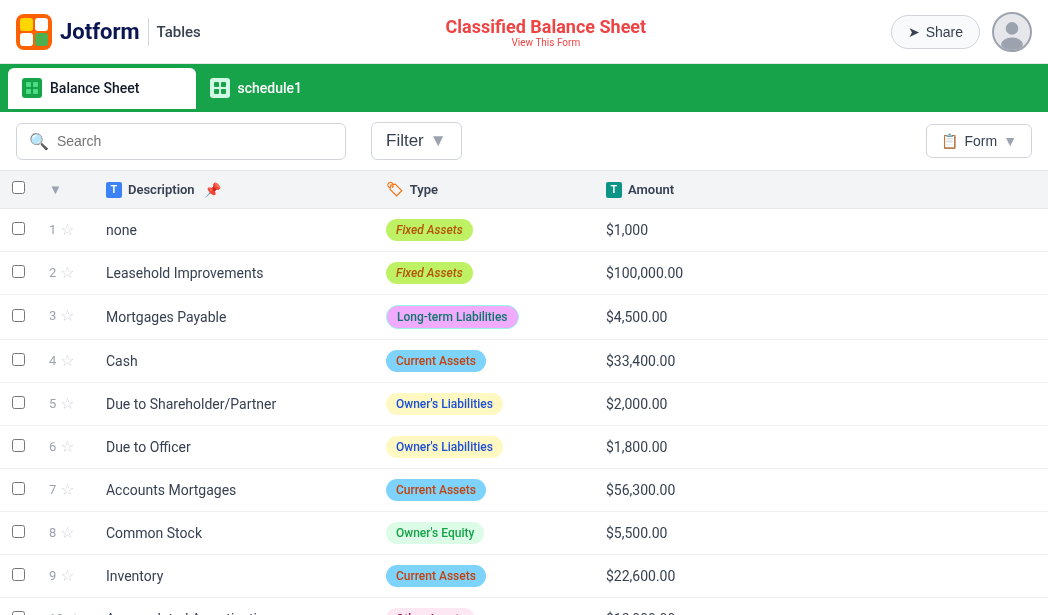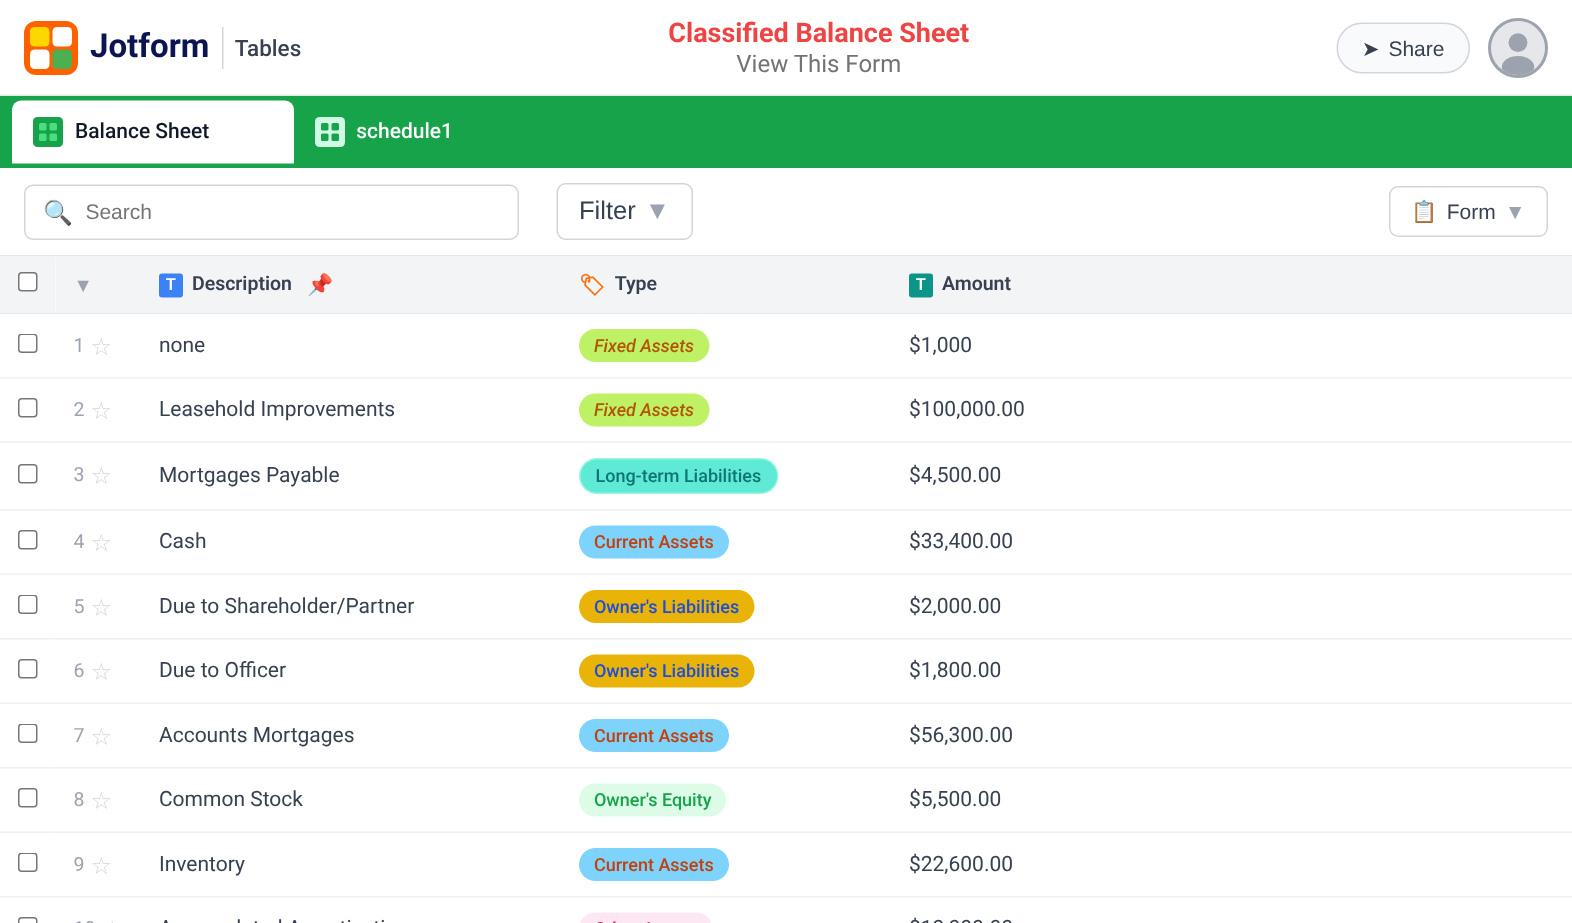--- a/index.html
+++ b/index.html
@@ -12,21 +12,21 @@
       background: #fff;
     }
     .logo-area { display: flex; align-items: center; gap: 4px; }
     .logo { display: flex; align-items: center; gap: 8px; }
     .logo-icon { width: 36px; height: 36px; }
     .logo-text { font-size: 22px; font-weight: 700; color: #0a1551; }
     .divider-v { width: 1px; height: 28px; background: #d1d5db; margin: 0 4px; }
     .tables-label { font-size: 15px; color: #374151; font-weight: 500; }
     .header-center { text-align: center; }
     .header-title { font-size: 18px; font-weight: 700; color: #ef4444; }
-    .header-subtitle { font-size: 16px; color: #737373; cursor: pointer; }
+    .header-subtitle { font-size: 10px; color: #ef4444; cursor: pointer; }
     .header-right { display: flex; align-items: center; gap: 12px; }
     .share-btn {
       display: flex; align-items: center; gap: 6px;
       padding: 8px 16px; border-radius: 20px; border: 1px solid #d1d5db;
       background: #f9fafb; font-size: 14px; font-weight: 500; color: #374151;
       cursor: pointer;
     }
     .avatar { width: 40px; height: 40px; border-radius: 50%; background: #d1d5db; border: 2px solid #9ca3af; overflow: hidden; display: flex; align-items: center; justify-content: center; }
 
     
@@ -86,23 +86,23 @@
 
     .row-num { color: #9ca3af; font-size: 13px; text-align: center; }
     .star-btn { cursor: pointer; color: #d1d5db; font-size: 16px; }
     .checkbox-cell { text-align: center; }
 
     .badge {
       display: inline-block; padding: 4px 10px; border-radius: 12px;
       font-size: 12px; font-weight: 500;
     }
     .badge-fixed { background: #bef264; color: #b45309; font-style: italic; }
-    .badge-longterm { background: #5eead4; color: #0f766e; border: 1px solid #99f6e4; }
+    .badge-longterm { background: #f0abfc; color: #0f766e; border: 1px solid #99f6e4; }
     .badge-current { background: #7dd3fc; color: #c2410c; }
-    .badge-owners-liab { background: #eab308; color: #1d4ed8; }
+    .badge-owners-liab { background: #fef9c3; color: #1d4ed8; }
     .badge-owners-equity { background: #dcfce7; color: #16a34a; }
     .badge-other { background: #fce7f3; color: #be185d; }
 
     .col-icon { display: inline-flex; align-items: center; gap: 6px; }
     .th-icon { width: 16px; height: 16px; border-radius: 2px; display: inline-flex; align-items: center; justify-content: center; font-size: 11px; background: #6b7280; color: #fff; }
     .th-icon-blue { background: #3b82f6; }
     .th-icon-teal { background: #0d9488; }
     .pin-icon { color: #9ca3af; font-size: 14px; margin-left: 4px; }
   </style>
 </head>

